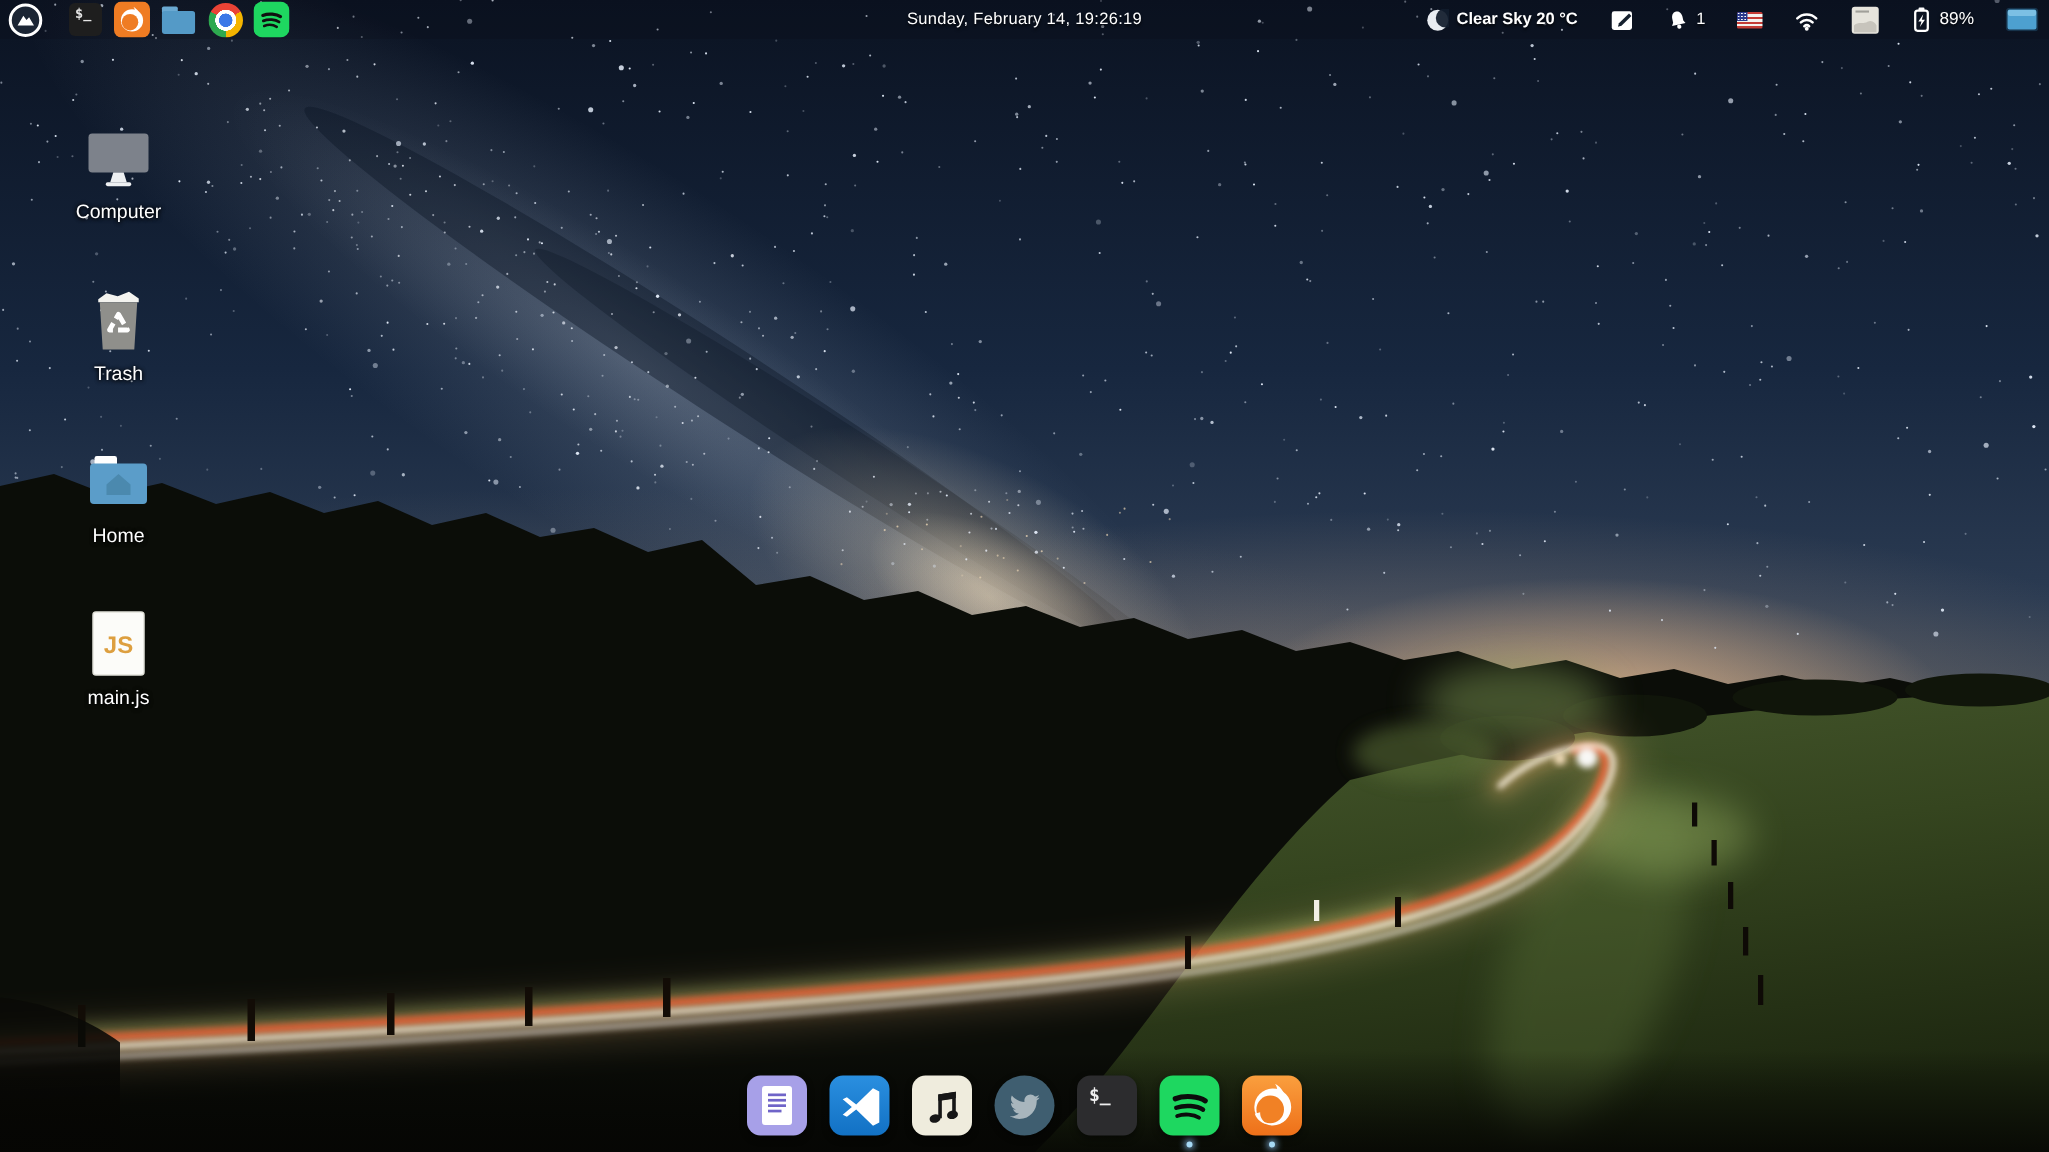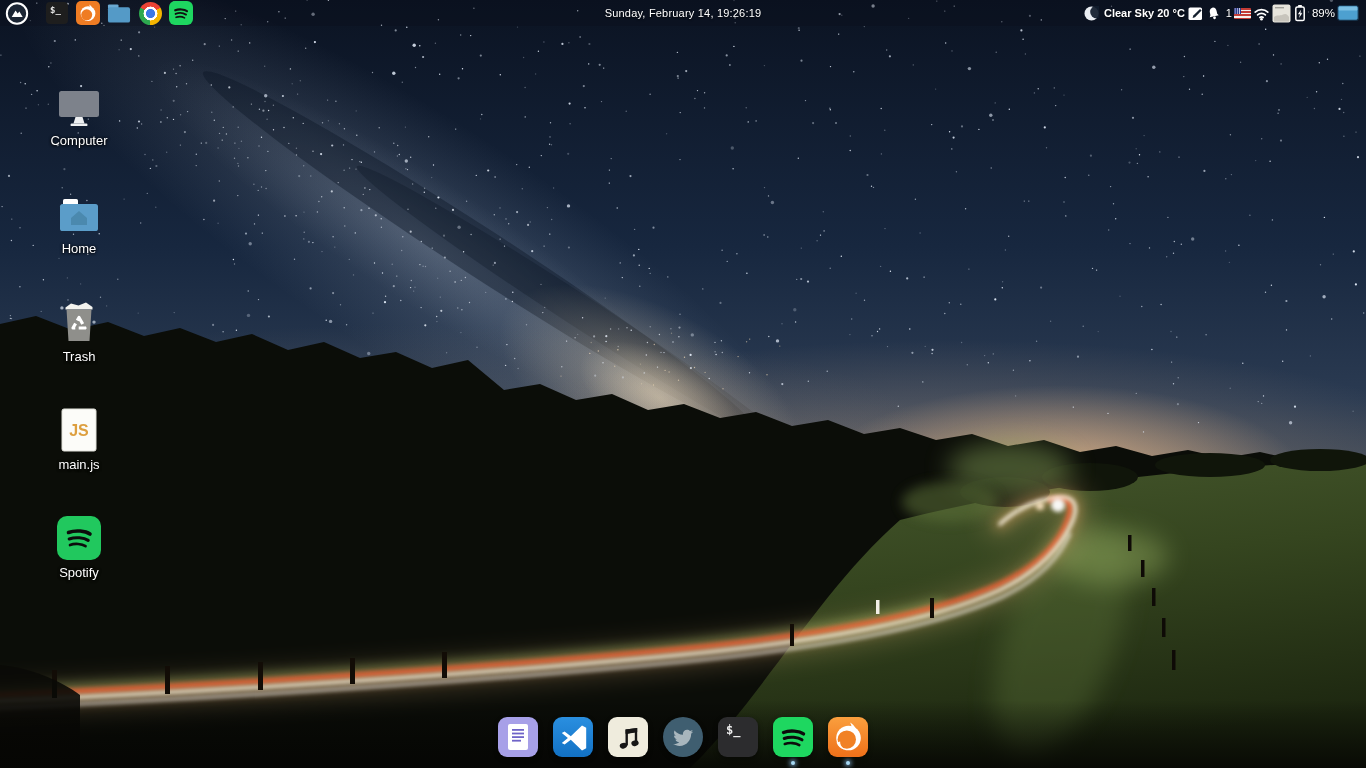--- a/index.html
+++ b/index.html
@@ -14,34 +14,34 @@
   .launcher{width:24px;height:24px;display:flex;align-items:center;justify-content:center;cursor:pointer}
   .menu-btn{margin-right:9px}
   .term-mini{width:22px;height:22px;background:#1e1e1e;border-radius:4px;color:#e6e6e6;
              font-family:"DejaVu Sans Mono",monospace;font-size:9px;font-weight:bold;
              display:flex;align-items:flex-start;justify-content:flex-start;padding:3px 0 0 4px;box-sizing:border-box}
   .chrome-ball{width:23px;height:23px;border-radius:50%;
       background:radial-gradient(circle at 50% 50%, #3b78e7 0 4.4px, #fff 4.6px 6.9px, rgba(255,255,255,0) 7.1px),
                  conic-gradient(from 60deg, #f4b400 0 120deg, #2da94f 0 240deg, #ea4335 0)}
   .clock{position:absolute;left:50%;transform:translateX(-50%);color:#fff;font-size:11px;font-weight:normal;
          letter-spacing:.2px;text-shadow:0 1px 2px rgba(0,0,0,.85);cursor:pointer}
-  .pr{margin-left:auto;display:flex;align-items:center;gap:2px;padding-right:7px;color:#fff}
+  .pr{margin-left:auto;display:flex;align-items:center;gap:21px;padding-right:7px;color:#fff}
   .tray{display:flex;align-items:center;gap:5px;cursor:pointer}
   .wx-text{font-size:11px;font-weight:bold;text-shadow:0 1px 2px rgba(0,0,0,.85)}
   .cnt{font-size:11px;text-shadow:0 1px 2px rgba(0,0,0,.85)}
   .pct{font-size:11.5px;text-shadow:0 1px 2px rgba(0,0,0,.85)}
   .flag{width:17px;height:11px;position:relative;border-radius:1px;overflow:hidden;
         background:repeating-linear-gradient(180deg,#c43c35 0 1.6px,#f4f2ee 1.6px 3.2px)}
   .flag .canton{position:absolute;left:0;top:0;width:7.5px;height:6px;background:#2b3a8c;
         background-image:radial-gradient(#fff .5px,transparent .7px);background-size:2.2px 2px}
 
   
   .desk{position:absolute;left:33px;top:82px;width:92px;z-index:10;display:flex;flex-direction:column}
   .ditem{height:66px;margin-bottom:42px;display:flex;flex-direction:column;align-items:center;cursor:pointer}
-  .dicon{height:46px;display:flex;align-items:flex-end;justify-content:center}
+  .dicon{height:46px;display:flex;align-items:center;justify-content:center}
   .dlabel{margin-top:5px;font-size:13px;color:#fff;white-space:nowrap;
           text-shadow:0 1px 3px #000,0 0 3px rgba(0,0,0,.85)}
 
   
   .dock{position:absolute;left:50%;bottom:11px;transform:translateX(-50%);display:flex;gap:15px;z-index:40}
   .ditm{position:relative;width:40px;height:40px;cursor:pointer}
   .tile{width:40px;height:40px;border-radius:9px;display:flex;align-items:center;justify-content:center;
         box-shadow:0 2px 5px rgba(0,0,0,.45);overflow:hidden}
   .t-notes{background:#a7a0e8}
   .t-vscode{background:linear-gradient(180deg,#2a8fe0,#1271c4)}
@@ -1046,59 +1046,46 @@
       <svg width="46" height="42" viewBox="0 0 46 42">
           <rect x="3" y="5" width="40" height="26" rx="2.5" fill="#7d828b"></rect>
           <path d="M19.5,31 L26.5,31 L28.5,37.5 L17.5,37.5 Z" fill="#eef0f2"></path>
           <rect x="14.5" y="37.5" width="17" height="2.6" rx="1.2" fill="#eef0f2"></rect>
         </svg>
     </span>
     <span class="dlabel">Computer</span>
   </div>
   <div class="ditem">
     <span class="dicon">
+      <svg width="40" height="45" viewBox="0 0 40 45">
+          <path d="M6.5,8.5 L12,4.5 L19.5,6.5 L27,3.5 L33.5,8 L33.5,10.5 L6.5,10.5 Z" fill="#f3f3ef"></path>
+          <path d="M7.5,10.5 L32.5,10.5 L30.5,42 L9.5,42 Z" fill="#8f8f8b"></path>
+          <path d="M20,18.5 L26,29 L14,29 Z" fill="none" stroke="#fff" stroke-width="3.2" stroke-linejoin="round" stroke-dasharray="7.5 3.4"></path>
+        </svg>
+    </span>
+    <span class="dlabel">Trash</span>
+  </div>
+  <div class="ditem">
+    <span class="dicon">
       <svg width="46" height="40" viewBox="0 0 46 40">
           <rect x="7" y="3" width="15" height="7" rx="1.6" fill="#fff"></rect>
           <rect x="4" y="8" width="38" height="27" rx="2.6" fill="#5b9dc9"></rect>
           <path d="M15,22 L23,15 L31,22 L31,29 L15,29 Z" fill="#4b89ae"></path>
         </svg>
     </span>
     <span class="dlabel">Home</span>
-  </div>
-  <div class="ditem">
-    <span class="dicon">
-      <svg width="40" height="45" viewBox="0 0 40 45">
-          <path d="M6.5,8.5 L12,4.5 L19.5,6.5 L27,3.5 L33.5,8 L33.5,10.5 L6.5,10.5 Z" fill="#f3f3ef"></path>
-          <path d="M7.5,10.5 L32.5,10.5 L30.5,42 L9.5,42 Z" fill="#8f8f8b"></path>
-          <path d="M20,18.5 L26,29 L14,29 Z" fill="none" stroke="#fff" stroke-width="3.2" stroke-linejoin="round" stroke-dasharray="7.5 3.4"></path>
-        </svg>
-    </span>
-    <span class="dlabel">Trash</span>
   </div>
   <div class="ditem">
     <span class="dicon">
       <svg width="36" height="44" viewBox="0 0 36 44">
           <rect x="1" y="1" width="34" height="42" rx="2" fill="#fcfcf9" stroke="#e2e2da" stroke-width="1"></rect>
           <text x="18" y="28" text-anchor="middle" font-family="Liberation Sans, sans-serif" font-size="16" font-weight="bold" fill="#dd9f3f">JS</text>
         </svg>
     </span>
     <span class="dlabel">main.js</span>
-  </div>
-  <div class="ditem">
-    <span class="dicon">
-      <svg width="44" height="44" viewBox="0 0 44 44">
-          <rect width="44" height="44" rx="10" fill="#21c85e"></rect>
-          <g fill="none" stroke="#0c0c0c" stroke-linecap="round">
-            <path d="M11.5,16.5 C18.5,13.8 28.5,14.8 33,18" stroke-width="3.6"></path>
-            <path d="M12.2,23 C18.5,20.8 27,21.6 31.2,24.4" stroke-width="3.1"></path>
-            <path d="M13,29 C18,27.2 24.8,27.8 28.5,30.2" stroke-width="2.7"></path>
-          </g>
-        </svg>
-    </span>
-    <span class="dlabel">Spotify</span>
   </div>
 </div>
 
 <div class="dock">
   <div class="ditm">
     <span class="tile t-notes">
       <svg width="40" height="40" viewBox="0 0 40 40">
           <rect x="10" y="7" width="20" height="26" rx="2" fill="#fff"></rect>
           <g fill="#6f64c8">
             <rect x="14" y="12" width="12" height="1.8"></rect>

